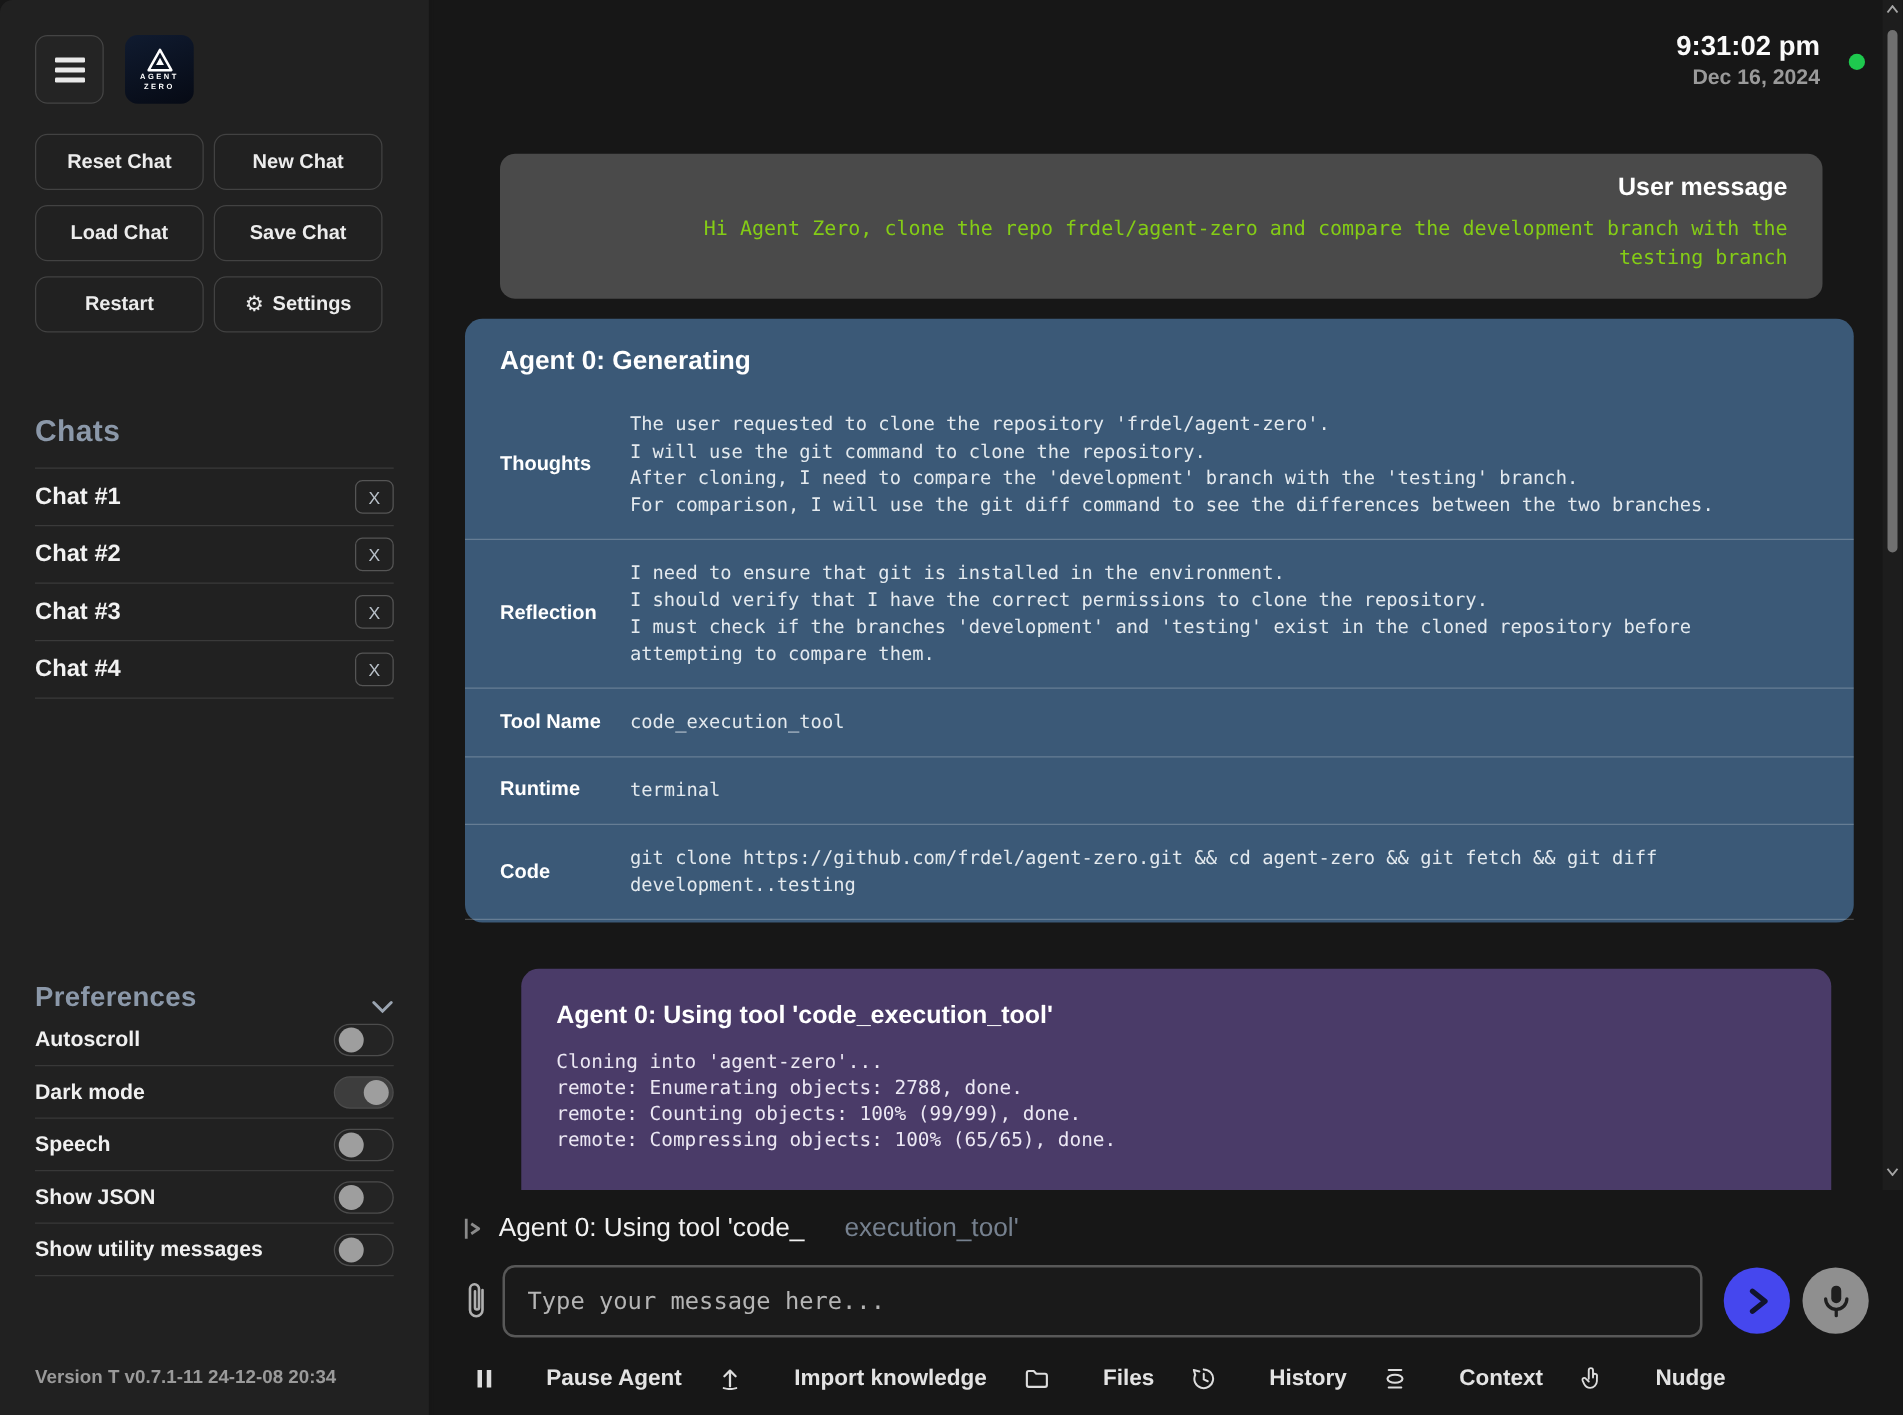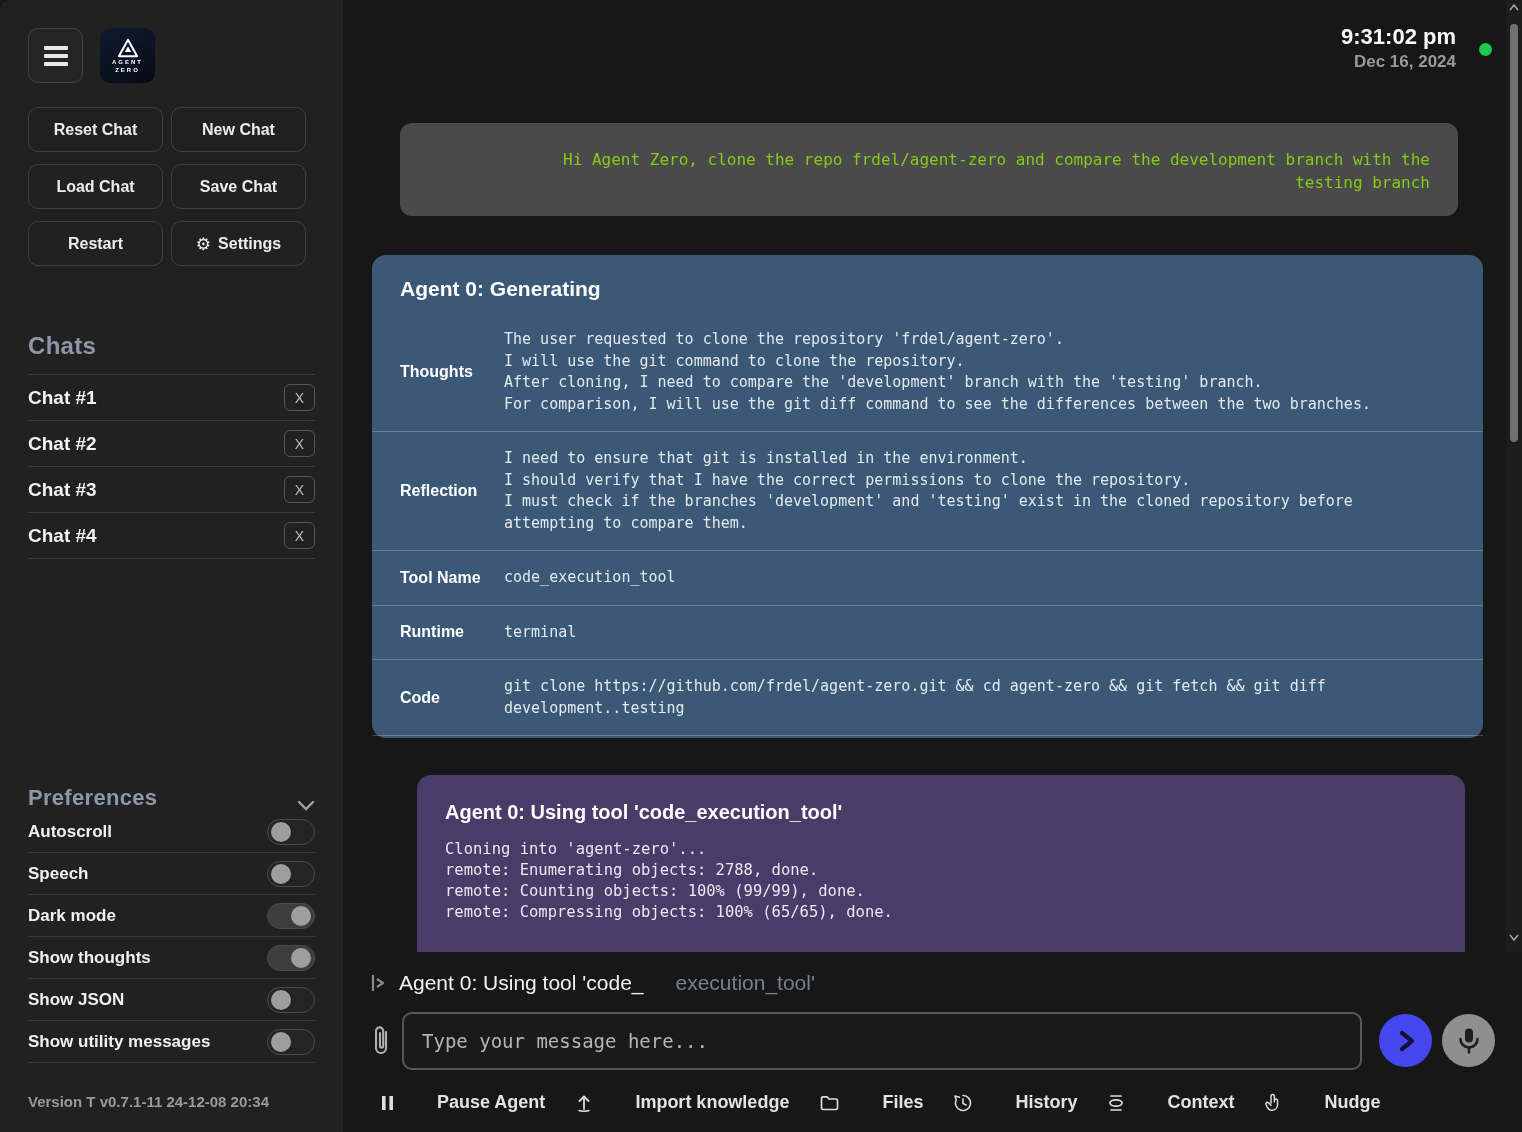--- a/index.html
+++ b/index.html
@@ -172,34 +172,28 @@
         <polyline points="2,2 9,9 16,2" fill="none" stroke="#9aa4b0" stroke-width="2.4" stroke-linecap="round"></polyline>
       </svg>
     </div>
     <div class="pref-row">
       <span class="pref-label">Autoscroll</span>
       <div class="toggle">
           <div class="knob"></div>
         </div>
     </div>
     <div class="pref-row">
+      <span class="pref-label">Dark mode</span>
+      <div class="toggle on">
+          <div class="knob"></div>
+        </div>
+    </div>
+    <div class="pref-row">
       <span class="pref-label">Speech</span>
       <div class="toggle">
-          <div class="knob"></div>
-        </div>
-    </div>
-    <div class="pref-row">
-      <span class="pref-label">Dark mode</span>
-      <div class="toggle on">
-          <div class="knob"></div>
-        </div>
-    </div>
-    <div class="pref-row">
-      <span class="pref-label">Show thoughts</span>
-      <div class="toggle on">
           <div class="knob"></div>
         </div>
     </div>
     <div class="pref-row">
       <span class="pref-label">Show JSON</span>
       <div class="toggle">
           <div class="knob"></div>
         </div>
     </div>
     <div class="pref-row">
@@ -214,20 +208,21 @@
 </div>
 
 <div class="chat-viewport">
   <div class="clock">
     <div class="clock-time">9:31:02 pm</div>
     <div class="clock-date">Dec 16, 2024</div>
   </div>
   <div class="status-dot"></div>
 
   <div class="user-msg">
+    <div class="user-msg-title">User message</div>
     <div class="user-msg-text mono">Hi Agent Zero, clone the repo frdel/agent-zero and compare the development branch with the
 testing branch</div>
   </div>
 
   <div class="agent-box">
     <div class="agent-box-title">Agent 0: Generating</div>
     <div class="agent-row">
       <div class="agent-row-label">Thoughts</div>
       <div class="agent-row-text mono">The user requested to clone the repository 'frdel/agent-zero'.
 I will use the git command to clone the repository.

